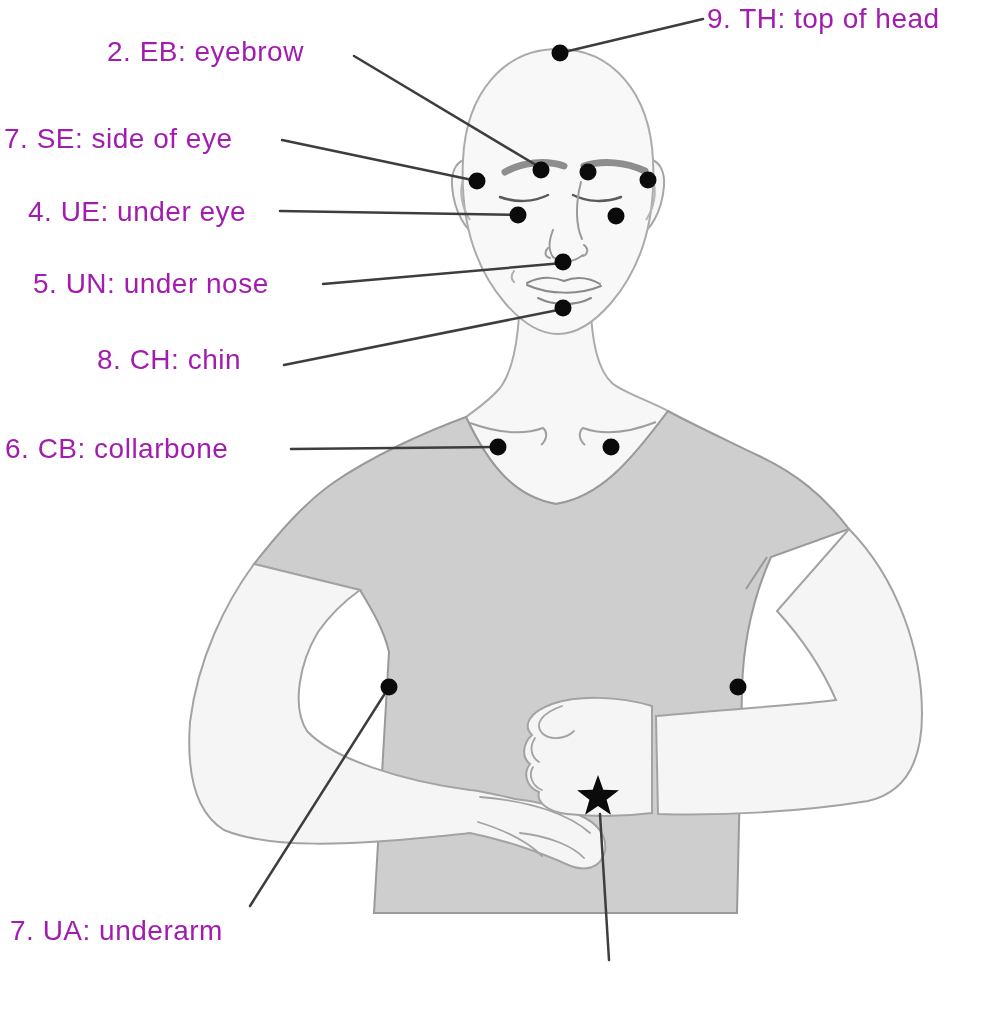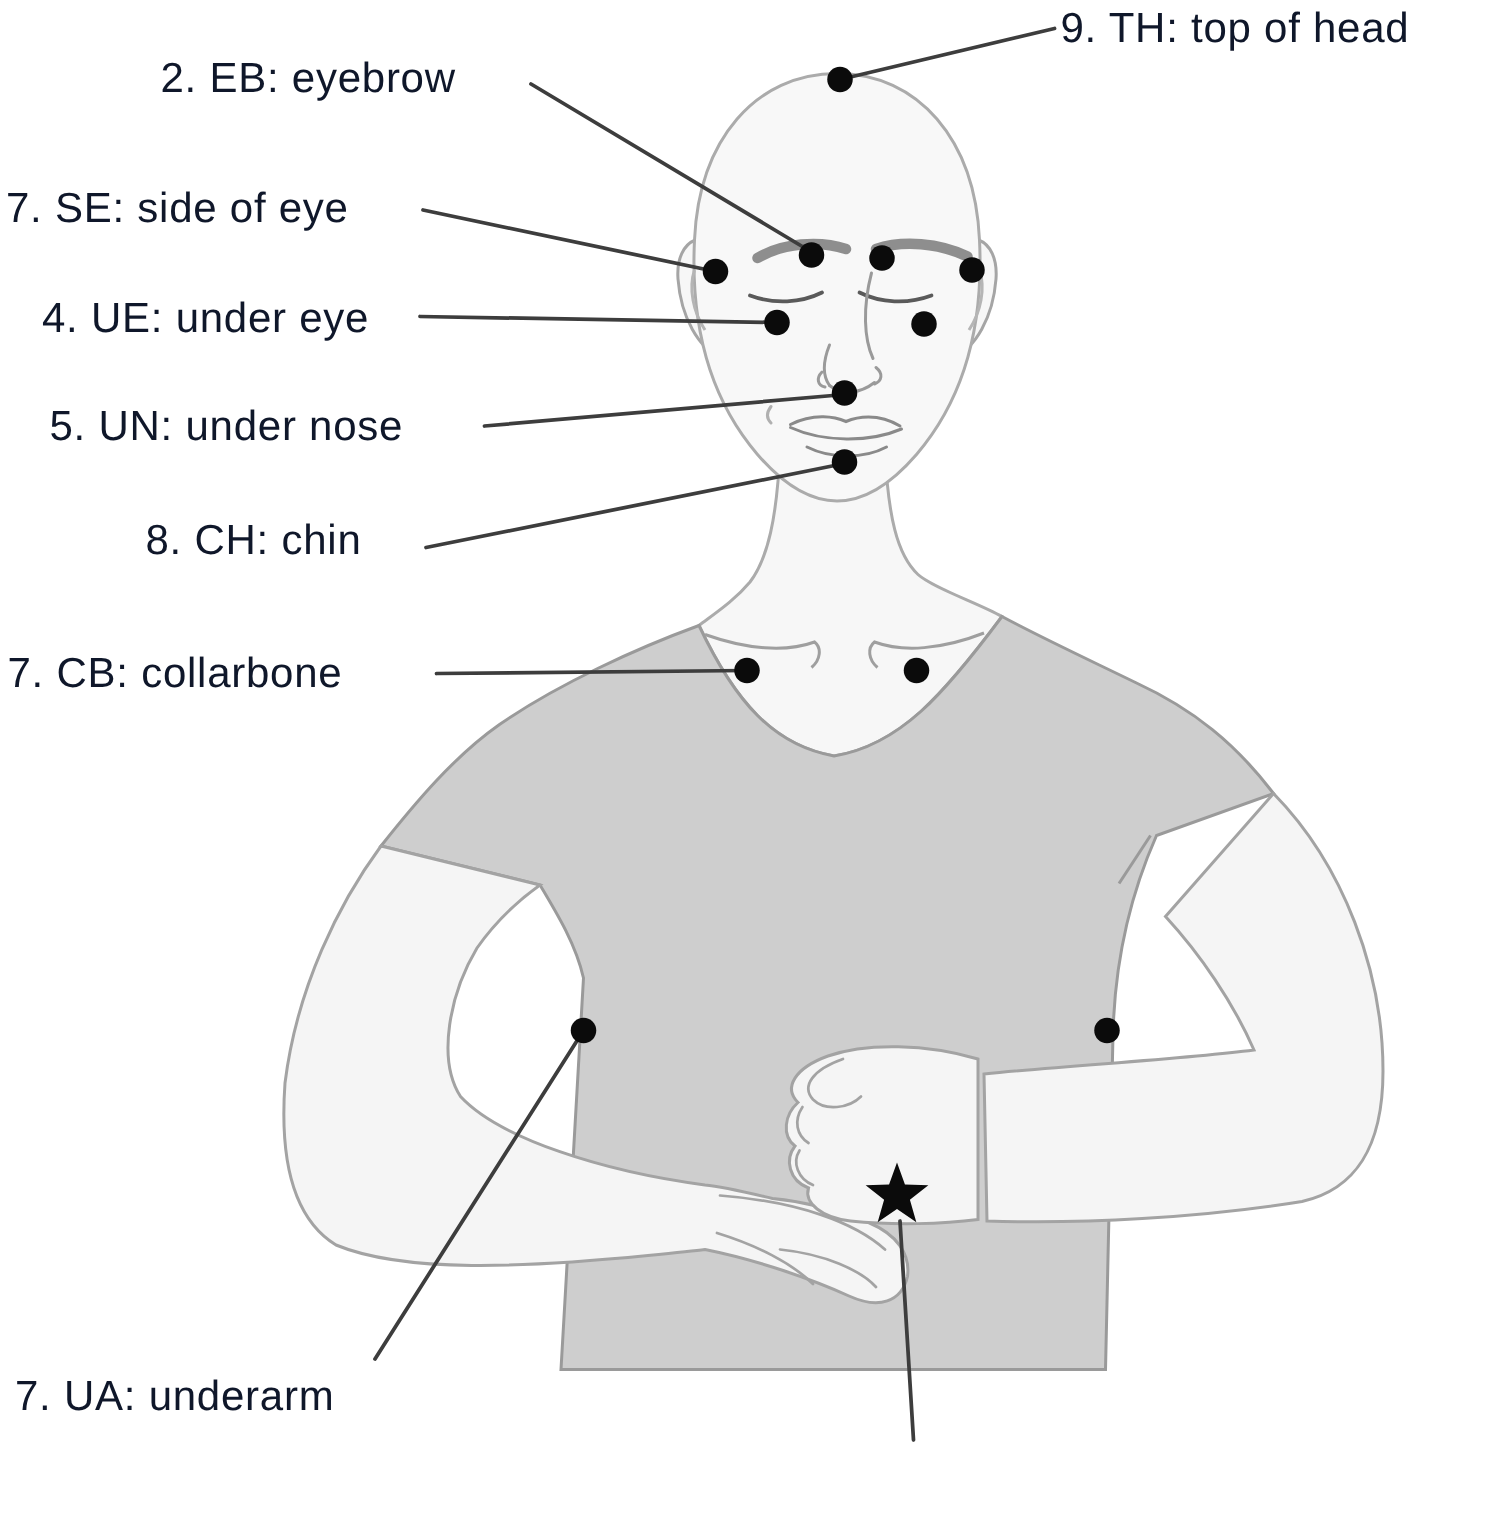--- a/index.html
+++ b/index.html
@@ -9,21 +9,21 @@
     background:#ffffff;
     font-family:"Liberation Sans", sans-serif;
     overflow:hidden;
   }
   .stage svg{position:absolute;left:0;top:0;}
   .lbl{
     position:absolute;
     white-space:nowrap;
     font-size:28px;
     line-height:1.15;
-    color:#0f172a;
+    color:#a21caf;
     letter-spacing:0.5px;
   }
   .lbl-eb{left:107px;top:36px;}
   .lbl-se{left:4px;top:123px;}
   .lbl-ue{left:28px;top:196px;}
   .lbl-un{left:33px;top:268px;}
   .lbl-ch{left:97px;top:344px;}
   .lbl-cb{left:5px;top:433px;}
   .lbl-ua{left:10px;top:915px;}
   .lbl-th{left:707px;top:3px;}
@@ -157,17 +157,17 @@
       <circle cx="738" cy="687" r="8.5"></circle>
       <polygon points="598,775 603.3,789.7 618.9,790.2 606.6,799.8 610.9,814.8 598,806 585.1,814.8 589.4,799.8 577.1,790.2 592.7,789.7"></polygon>
     </g>
   </svg>
 
   <div class="lbl lbl-eb">2. EB: eyebrow</div>
   <div class="lbl lbl-se">7. SE: side of eye</div>
   <div class="lbl lbl-ue">4. UE: under eye</div>
   <div class="lbl lbl-un">5. UN: under nose</div>
   <div class="lbl lbl-ch">8. CH: chin</div>
-  <div class="lbl lbl-cb">7. CB: collarbone</div>
+  <div class="lbl lbl-cb">6. CB: collarbone</div>
   <div class="lbl lbl-ua">7. UA: underarm</div>
   <div class="lbl lbl-th">9. TH: top of head</div>
 
 </div>
 
 </body></html>

